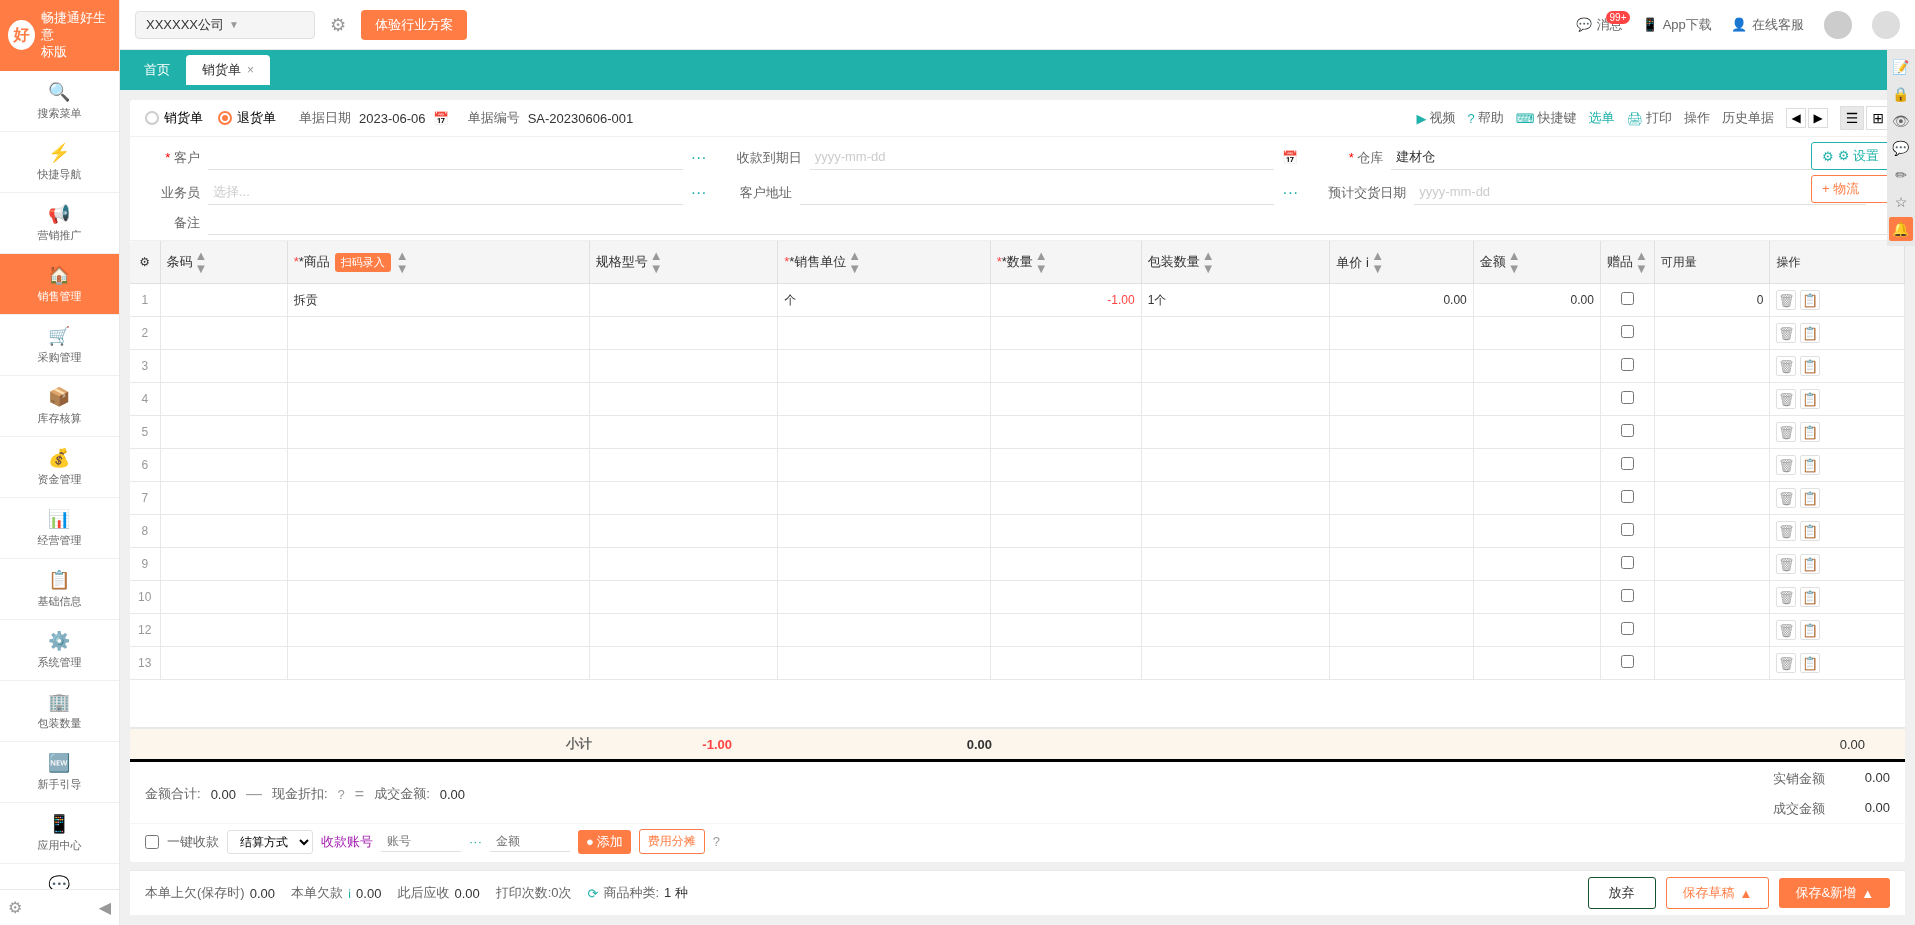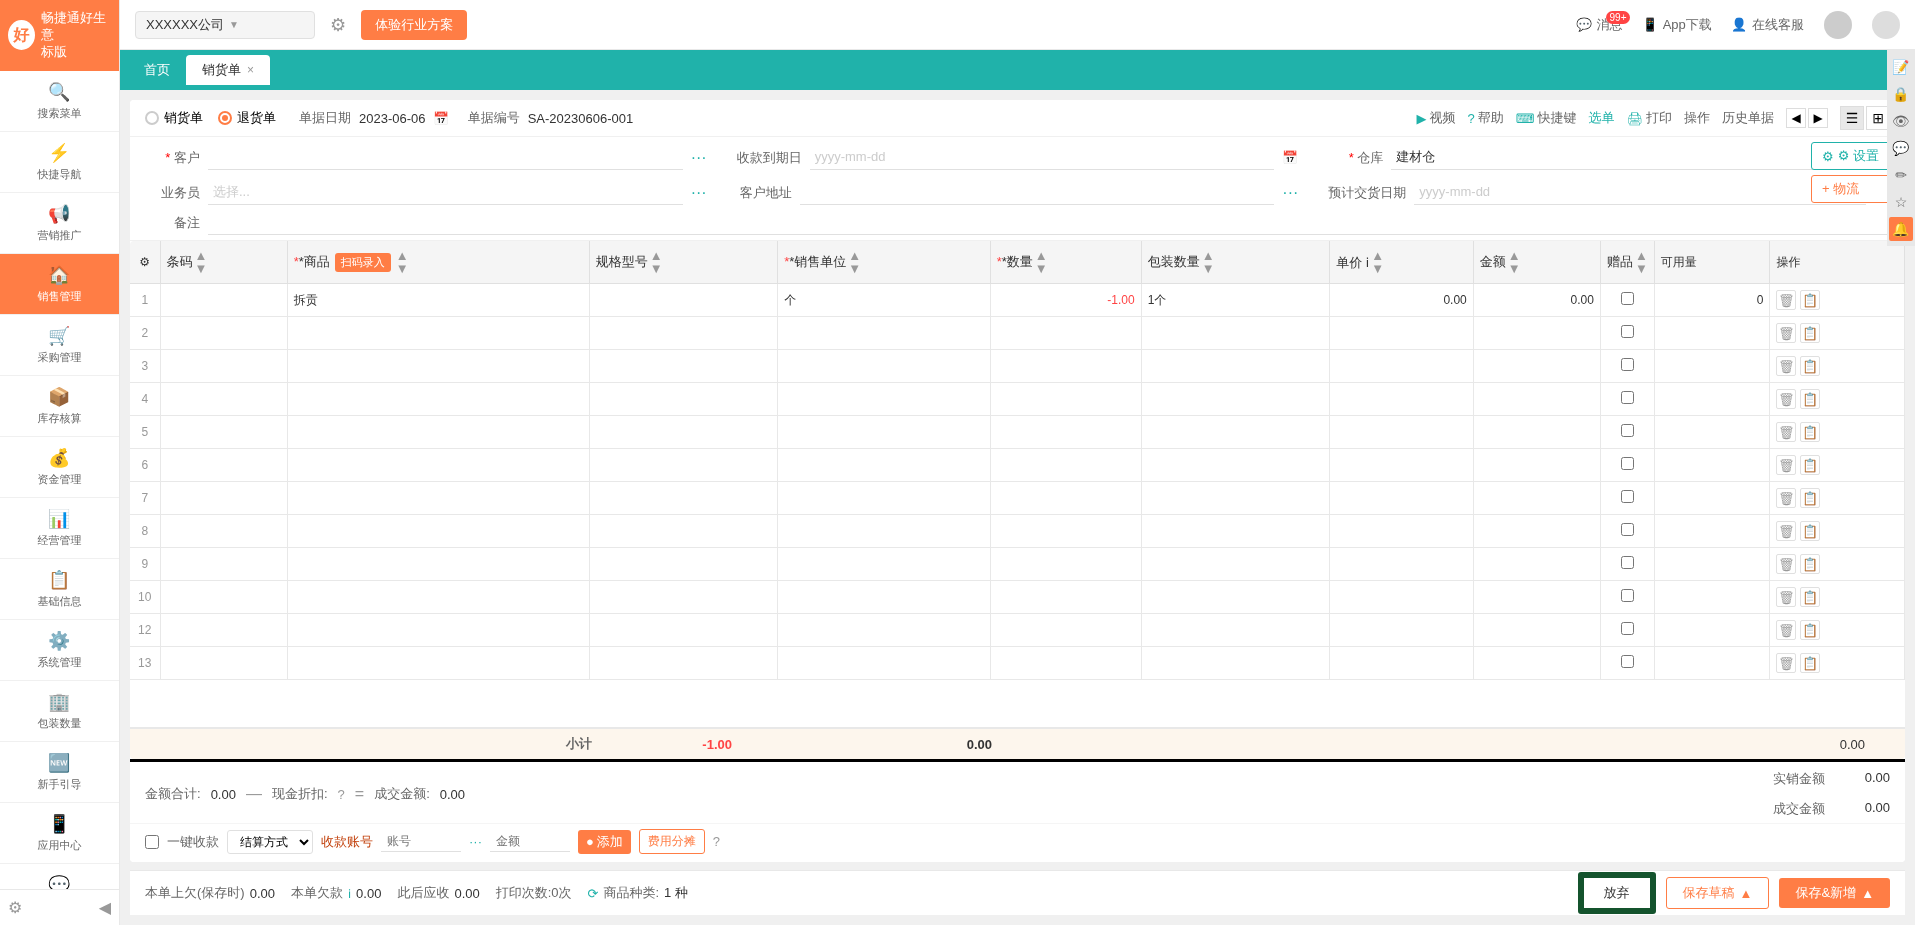--- a/index.html
+++ b/index.html
@@ -75,21 +75,21 @@
     .payment-input { border: none; border-bottom: 1px solid #e0e0e0; padding: 3px 6px; font-size: 12px; width: 80px; }
     .add-btn { background: #ff7d45; color: #fff; border: none; border-radius: 3px; padding: 3px 8px; cursor: pointer; font-size: 12px; display: flex; align-items: center; gap: 3px; }
     .expense-btn { border: 1px solid #ff7d45; color: #ff7d45; background: #fff; border-radius: 3px; padding: 3px 8px; cursor: pointer; font-size: 12px; }
     .help-icon { color: #999; cursor: pointer; }
 
     
     .bottom-bar { height: 45px; background: #fff; border-top: 1px solid #e8e8e8; display: flex; align-items: center; padding: 0 15px; gap: 16px; }
     .bottom-stat { display: flex; align-items: center; gap: 5px; font-size: 13px; color: #666; }
     .bottom-stat .val { color: #333; }
     .bottom-actions { margin-left: auto; display: flex; align-items: center; gap: 10px; }
-    .btn-discard { border: 6px solid #14532d; background: #fff; padding: 6px 20px; border-radius: 3px; cursor: pointer; font-size: 13px; color: #333; }
+    .btn-discard { border: 1px solid #14532d; background: #fff; padding: 6px 20px; border-radius: 3px; cursor: pointer; font-size: 13px; color: #333; }
     .btn-save-draft { border: 1px solid #ff7d45; background: #fff; color: #ff7d45; padding: 6px 16px; border-radius: 3px; cursor: pointer; font-size: 13px; display: flex; align-items: center; gap: 5px; }
     .btn-save-new { background: #ff7d45; color: #fff; border: none; padding: 6px 16px; border-radius: 3px; cursor: pointer; font-size: 13px; display: flex; align-items: center; gap: 5px; }
     .tool-icon { width: 24px; height: 24px; display: flex; align-items: center; justify-content: center; cursor: pointer; color: #666; font-size: 14px; }
     .tool-icon.active { background: #ff7d45; color: #fff; border-radius: 2px; }
     .fields-section { background: #fff; padding: 8px 15px 5px; border-bottom: 1px solid #f0f0f0; position: relative; }
     .fields-grid { display: grid; grid-template-columns: 1fr 1fr 1fr; gap: 10px 30px; }
     .field-group { display: flex; align-items: center; gap: 8px; }
     .f-label { color: #666; font-size: 13px; white-space: nowrap; min-width: 55px; text-align: right; }
     .f-label.req::before { content: '* '; color: #f00; }
     .f-val { flex: 1; font-size: 13px; color: #333; border-bottom: 1px solid #e0e0e0; padding: 3px 5px; min-height: 24px; }
@@ -683,21 +683,21 @@
           </div>
         </div>
       </div>
 
       <div style="background:#fff; padding:5px 15px 8px; border-top:1px solid #f5f5f5; display:flex; align-items:center; gap:8px;">
         <input type="checkbox" class="checkbox-small" style="">
         <span style="color:#666;font-size:13px;">一键收款</span>
         <select class="payment-select">
           <option>结算方式</option>
         </select>
-        <span style="color:#c2410c;font-size:13px;">收款账号</span>
+        <span style="color:#a21caf;font-size:13px;">收款账号</span>
         <input type="text" class="payment-input" style="width: 80px;" placeholder="账号">
         <span style="color:#20b2aa;cursor:pointer;">···</span>
         <input type="text" class="payment-input" placeholder="金额" style="">
         <button class="add-btn">
           <span>●</span>
           <span>添加</span>
         </button>
         <button class="expense-btn">费用分摊</button>
         <span class="help-icon">?</span>
       </div>

